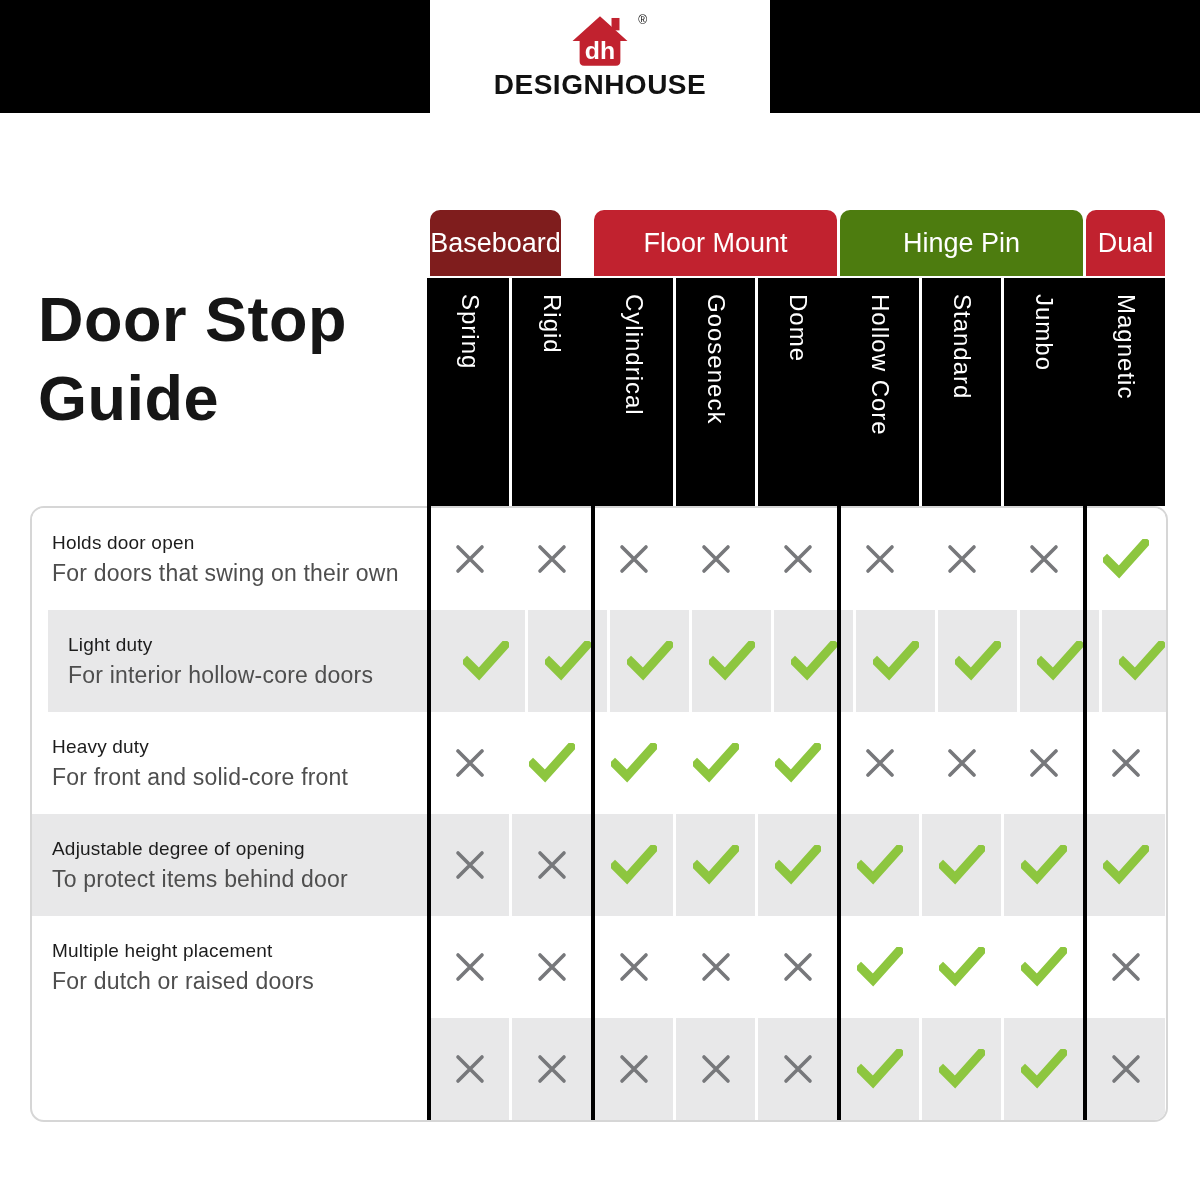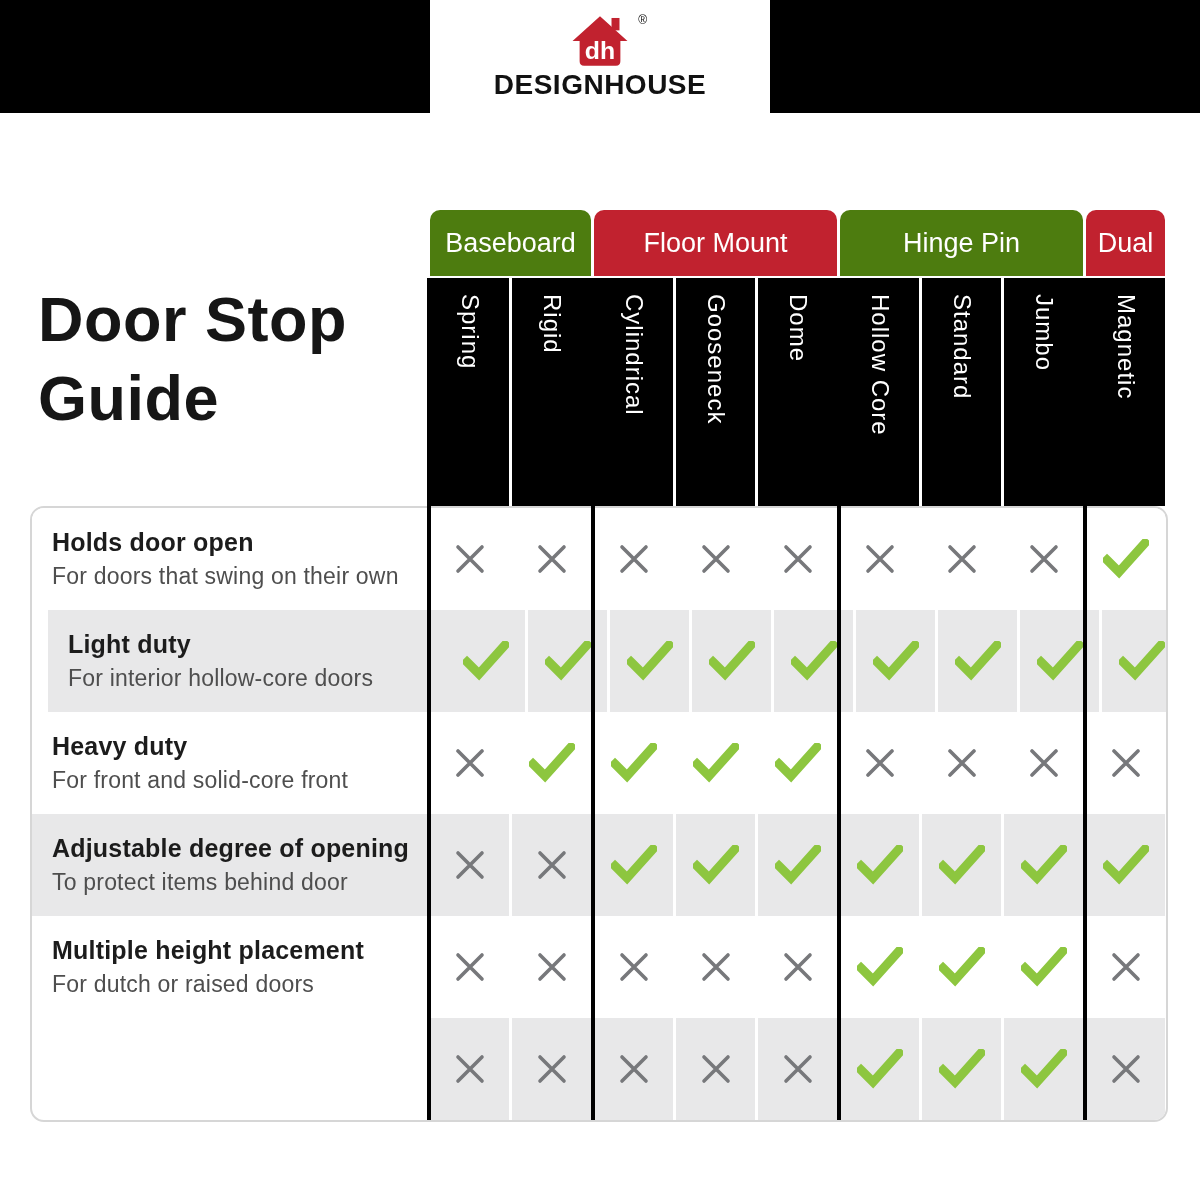--- a/index.html
+++ b/index.html
@@ -26,21 +26,21 @@
   .col-header { position:absolute; top:278px; height:228px; background:#000;
                 display:flex; justify-content:center; align-items:flex-start; overflow:hidden; }
   .col-header span { writing-mode:vertical-rl; color:#fff; font-size:24px; padding-top:16px; letter-spacing:1px; }
 
   
   .body-wrap { position:absolute; left:30px; top:506px; width:1138px; height:616px;
                border:2px solid #d6d6d6; border-radius:14px; overflow:hidden; background:#fff; }
   .row { position:absolute; left:0; width:100%; }
   .row-label { position:absolute; left:0; top:0; height:100%; width:398px;
                display:flex; flex-direction:column; justify-content:center; gap:6px; padding-left:20px; }
-  .row-title { font-size:25px; font-weight:700; color:#1c1c1c; letter-spacing:.2px; }
+  .row-title { font-size:19px; font-weight:400; color:#1c1c1c; letter-spacing:.2px; }
   .row-sub { font-size:23px; font-weight:400; color:#4e4e4e; letter-spacing:.2px; }
   .cell { position:absolute; top:0; height:100%; display:flex; align-items:center; justify-content:center; }
 
   .sep { position:absolute; top:278px; height:842px; width:4px; background:#000; }
 </style>
 </head>
 <body>
 
 <div class="page">
 
@@ -54,21 +54,21 @@
         </svg>
         <span class="reg">®</span>
       </div>
       <div class="brand-text"><span>DESIGN</span><span>HOUSE</span></div>
     </div>
   </div>
 
   <h1 class="title"><span>Door Stop</span><br><span>Guide</span></h1>
 
   <div id="group-row">
-      <div class="group-header" style="left: 430px; width: 161px; background: #4d7c0f;">Baseboard</div>
+      <div class="group-header" style="left: 430px; width: 131px; background: #7f1d1d;">Baseboard</div>
       <div class="group-header" style="left: 594px; width: 243px; background: rgb(193, 34, 47);">Floor Mount</div>
       <div class="group-header" style="left: 840px; width: 243px; background: #4d7c0f;">Hinge Pin</div>
       <div class="group-header" style="left: 1086px; width: 79px; background: rgb(193, 34, 47); text-align: right;">Dual</div>
     </div>
   <div id="colhead-row">
       <div class="col-header" style="left: 430px; width: 79px;">
         <span>Spring</span>
       </div>
       <div class="col-header" style="left: 512px; width: 79px;">
         <span>Rigid</span>

